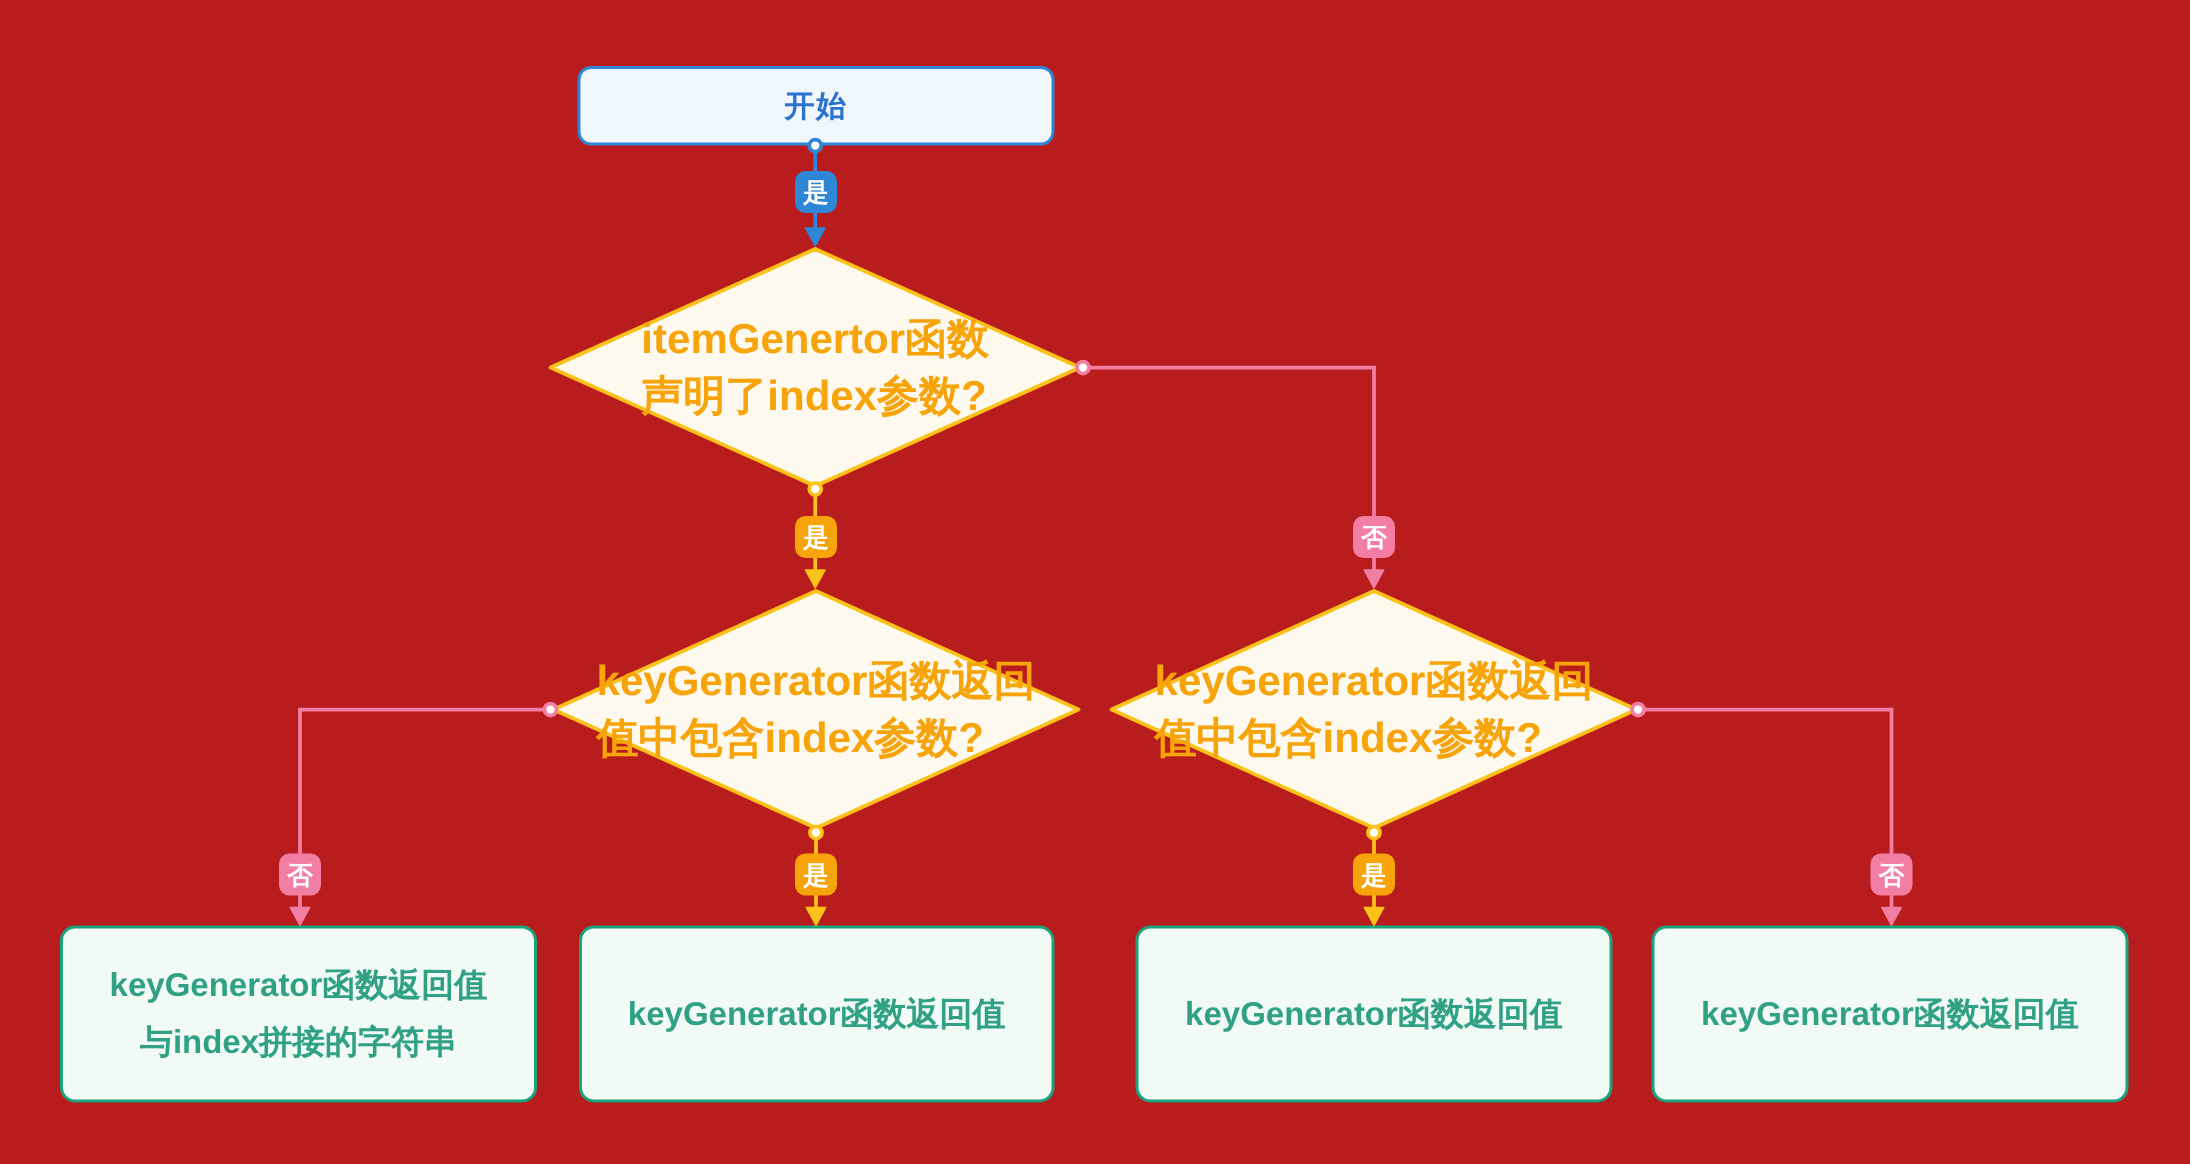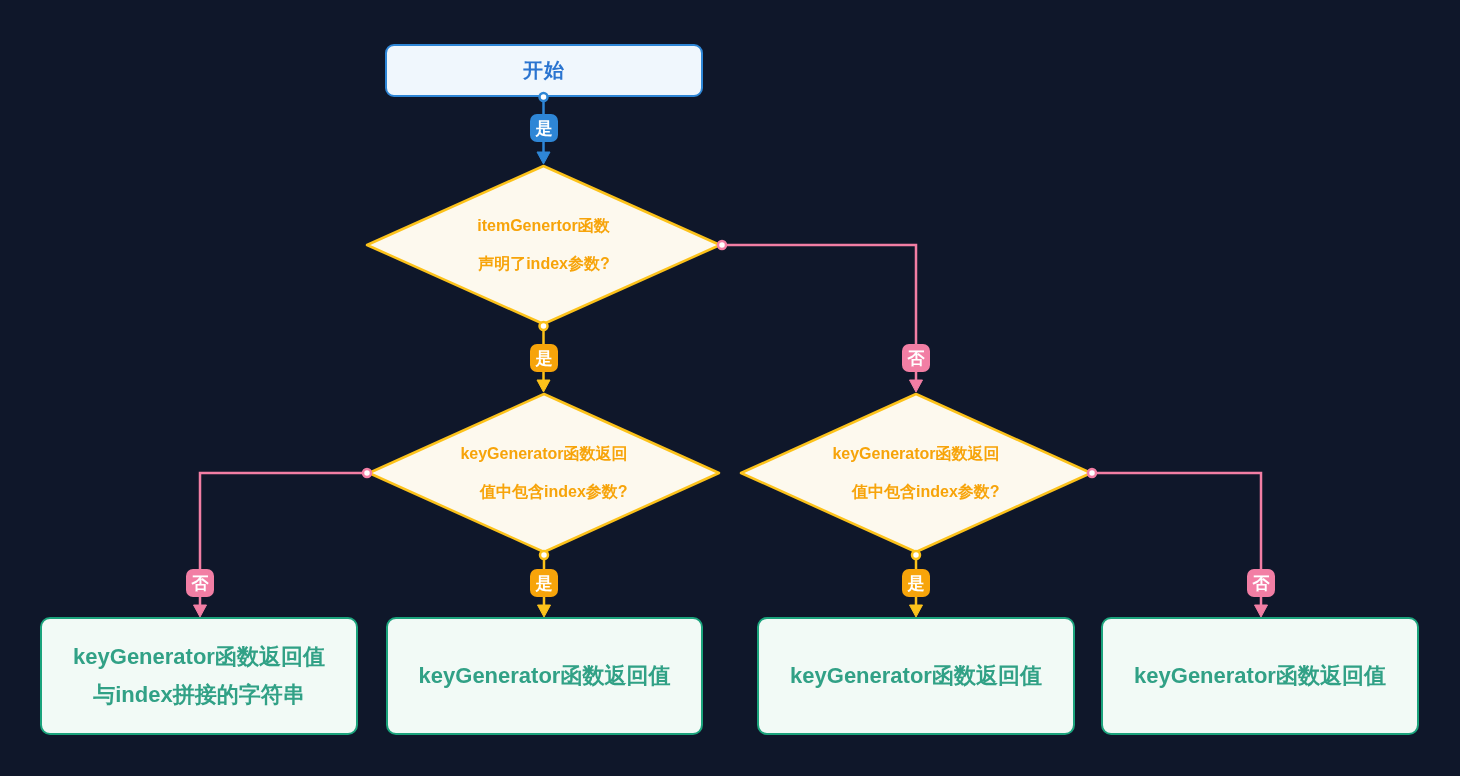--- a/index.html
+++ b/index.html
@@ -1,35 +1,35 @@
 <!DOCTYPE html>
 <html><head>
 <meta charset="utf-8">
 <style>
   html,body{margin:0;padding:0;background:#ffffff;}
   .canvas{
     position:relative;
     width:1460px;height:776px;
-    background:#0f172a;
+    background:#b91c1c;
     font-family:"Liberation Sans","DejaVu Sans",sans-serif;
     overflow:hidden;
     text-decoration:underline;
   }
   .edges{position:absolute;left:0;top:0;z-index:2;pointer-events:none;}
   .node{position:absolute;z-index:1;box-sizing:border-box;display:flex;align-items:center;justify-content:center;text-align:center;}
   .start-node{
     background:#f0f7fd;border:2px solid #2e86d6;border-radius:9px;
     color:#2a74d0;font-size:20px;font-weight:bold;letter-spacing:1px;
   }
   .diamond{background:transparent;border:none;}
   .diamond svg{position:absolute;left:0;top:0;}
   .diamond-label{
     position:absolute;inset:0;display:flex;align-items:center;justify-content:center;
-    color:#f7a40a;font-size:16px;font-weight:bold;line-height:38px;
-    white-space:pre-line;text-align:right;
+    color:#f7a40a;font-size:28px;font-weight:bold;line-height:38px;
+    white-space:pre-line;text-align:left;
   }
   .result-node{
     background:#f2faf6;border:2px solid #1ba37c;border-radius:10px;
     color:#31a186;font-size:22px;font-weight:bold;line-height:38px;
     white-space:pre-line;
   }
   .badge{
     position:absolute;z-index:3;width:28px;height:28px;border-radius:7px;
     display:flex;align-items:center;justify-content:center;
     color:#ffffff;font-size:17px;font-weight:bold;line-height:1;

